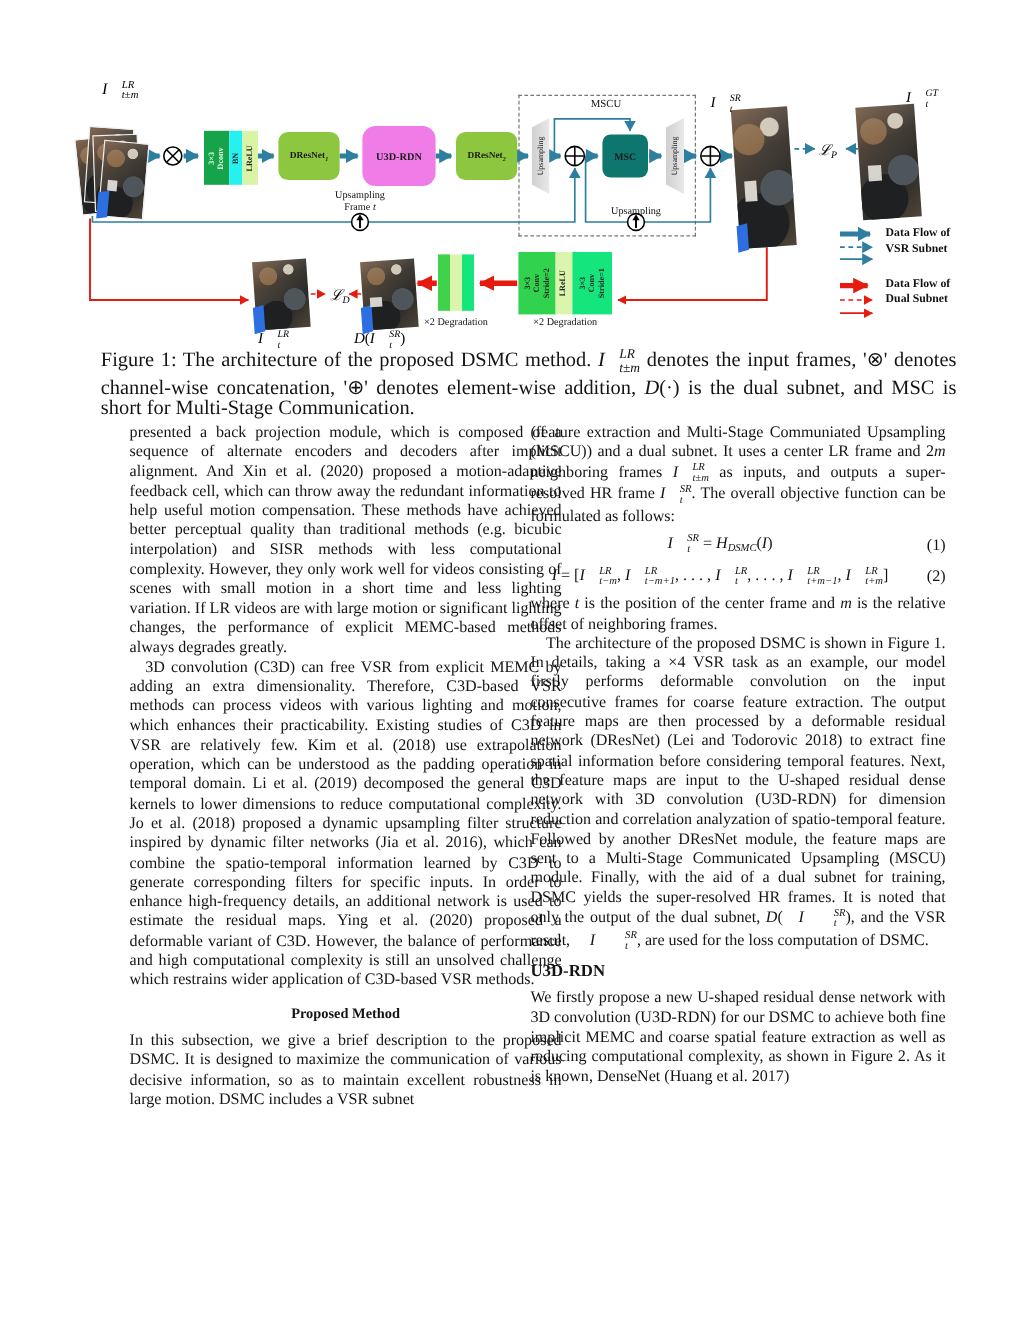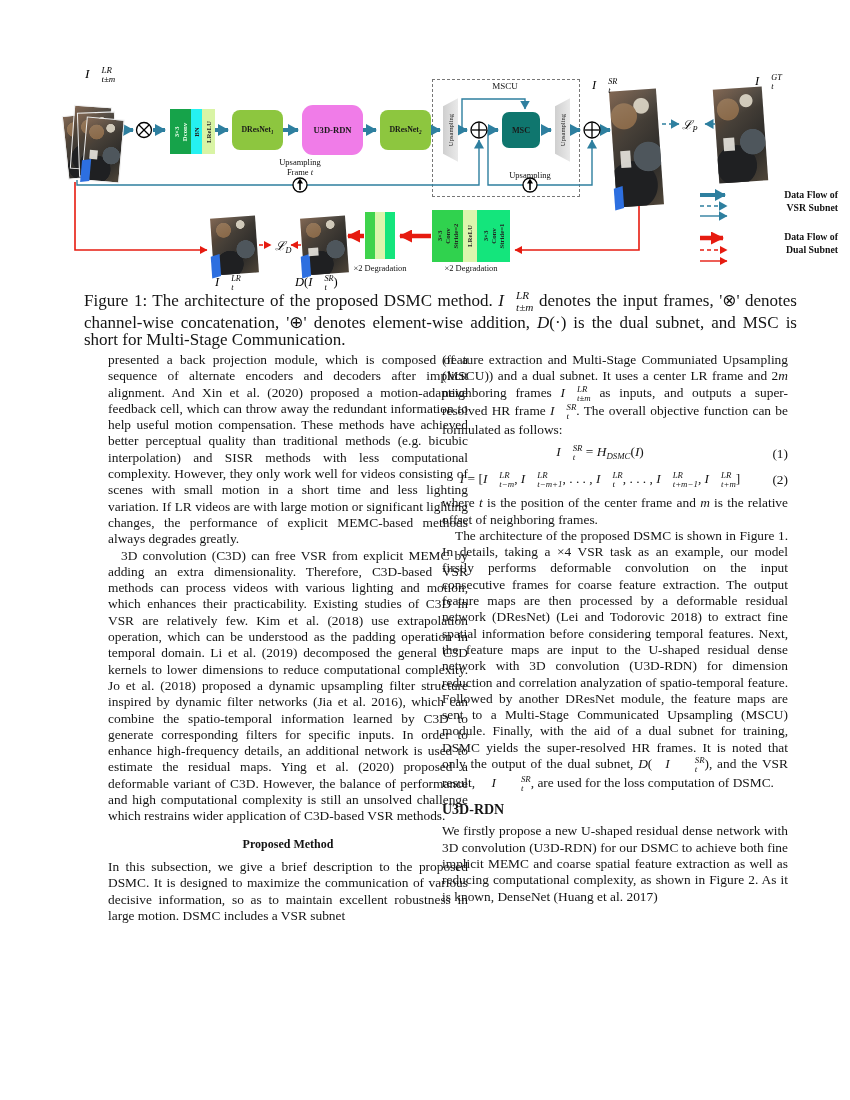--- a/index.html
+++ b/index.html
@@ -35,21 +35,21 @@
   .photo.patch:after { content:""; position:absolute; left:14%; top:52%; width:22%; height:14%;
       background:#e8e6df; opacity:.9; }
   .fig-math { font-size:12.5px; color:#000; }
   .fig-math-big { font-size:13.5px; }
   .matom { display:inline-block; white-space:nowrap; }
   .matom .mb { font-style:italic; }
   .matom .ss { display:inline-block; vertical-align:-0.45em; font-size:0.66em; line-height:1.05; text-align:left; }
   .matom .ss span { display:block; font-style:italic;padding-left:12px; }
   .msub-s { font-size:0.66em; font-style:italic; vertical-align:-0.35em; }
   .smallcap { font-size:8.5px; text-align:center; line-height:1.18; color:#111; }
-  .legend-txt { font-size:9.8px; font-weight:bold; line-height:1.35; color:#111;text-align:right; }
+  .legend-txt { font-size:9.8px; font-weight:bold; line-height:1.35; color:#111; }
   
   .caption { position:absolute; left:84px; top:290px; width:713px;
              font-size:17px; line-height:17px; text-align:justify;font-family:Liberation Serif, serif; }
   
   .col { position:absolute; top:352px; font-size:13.4px; line-height:16.3px; text-align:justify; }
   .col-left  { left:70px;  width:360px;margin-left:38px; }
   .col-right { left:442px; width:346px; }
   .para { margin:0; }
   .ind { text-indent:13px; }
   .h1 { font-size:12px; font-weight:bold; text-align:center; margin:11px 0 7px 0; }

